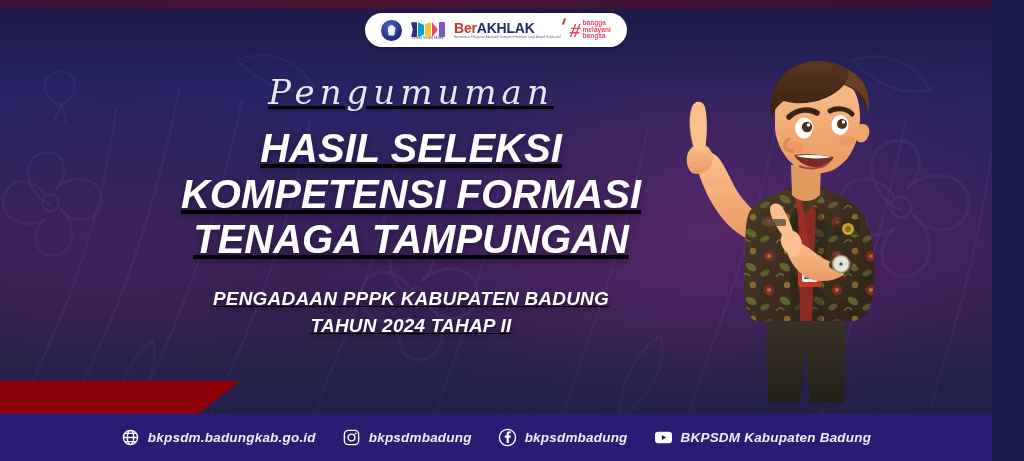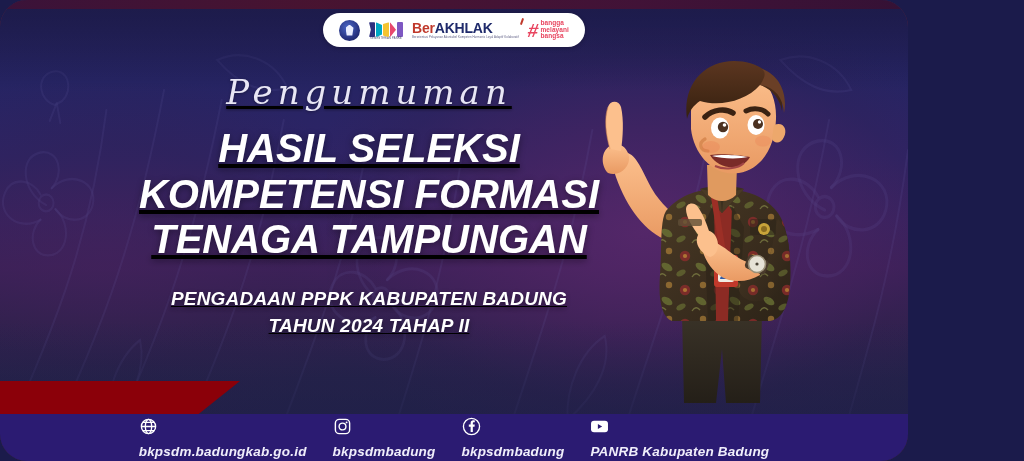--- a/index.html
+++ b/index.html
@@ -4,24 +4,23 @@
 <style>
   * { margin:0; padding:0; box-sizing:border-box; }
   html,body { width:1024px; height:461px; overflow:hidden; }
   body {
     font-family: "Liberation Sans", sans-serif;
     background:#1b1b4b;
   }
 
   .banner {
     position:relative;
-    width:908px; height:461px;
+    width:992px; height:461px;
     overflow:hidden;
     background:#7f1d1d;
-    border-radius:27px;
   }
 
   
   .bg-base {
     position:absolute; inset:0;
     background:
       linear-gradient(180deg,
         #232158 0%,
         #262463 18%,
         #2e2466 34%,
@@ -178,21 +177,21 @@
     background:#8b0009;
     clip-path:polygon(0 0, 100% 0, 76% 100%, 0 100%);
     z-index:5;
   }
   .footer {
     position:absolute; left:0; right:0; bottom:0; height:47px;
     background:#2b1b72;
     display:flex; align-items:center; justify-content:center; gap:26px;
     z-index:6;
   }
-  .fitem { display:flex; gap:8px;flex-direction:column; }
+  .fitem { display:flex; align-items:center; gap:8px; }
   .fitem .flabel {
     color:#f0eefb; font-size:13.5px; font-style:italic; font-weight:600;
     letter-spacing:.2px; white-space:nowrap;
   }
   .ficon { width:19px; height:19px; flex:none; color:#ffffff; }
   .ficon svg { width:100%; height:100%; display:block; }
 </style>
 </head>
 <body>
 
@@ -442,18 +441,18 @@
       <span class="flabel">bkpsdmbadung</span>
     </div>
 
     <div class="fitem">
       <span class="ficon">
         <svg viewBox="0 0 28 24">
           <rect x="1.5" y="3.5" width="25" height="17" rx="4.5" fill="currentColor"></rect>
           <path d="M11.6 8.2v7.6l6.3-3.8z" fill="#2b1b72"></path>
         </svg>
       </span>
-      <span class="flabel">PANRB Kabupaten Badung</span>
+      <span class="flabel">BKPSDM Kabupaten Badung</span>
     </div>
 
   </div>
 
 </div>
 
 </body></html>

